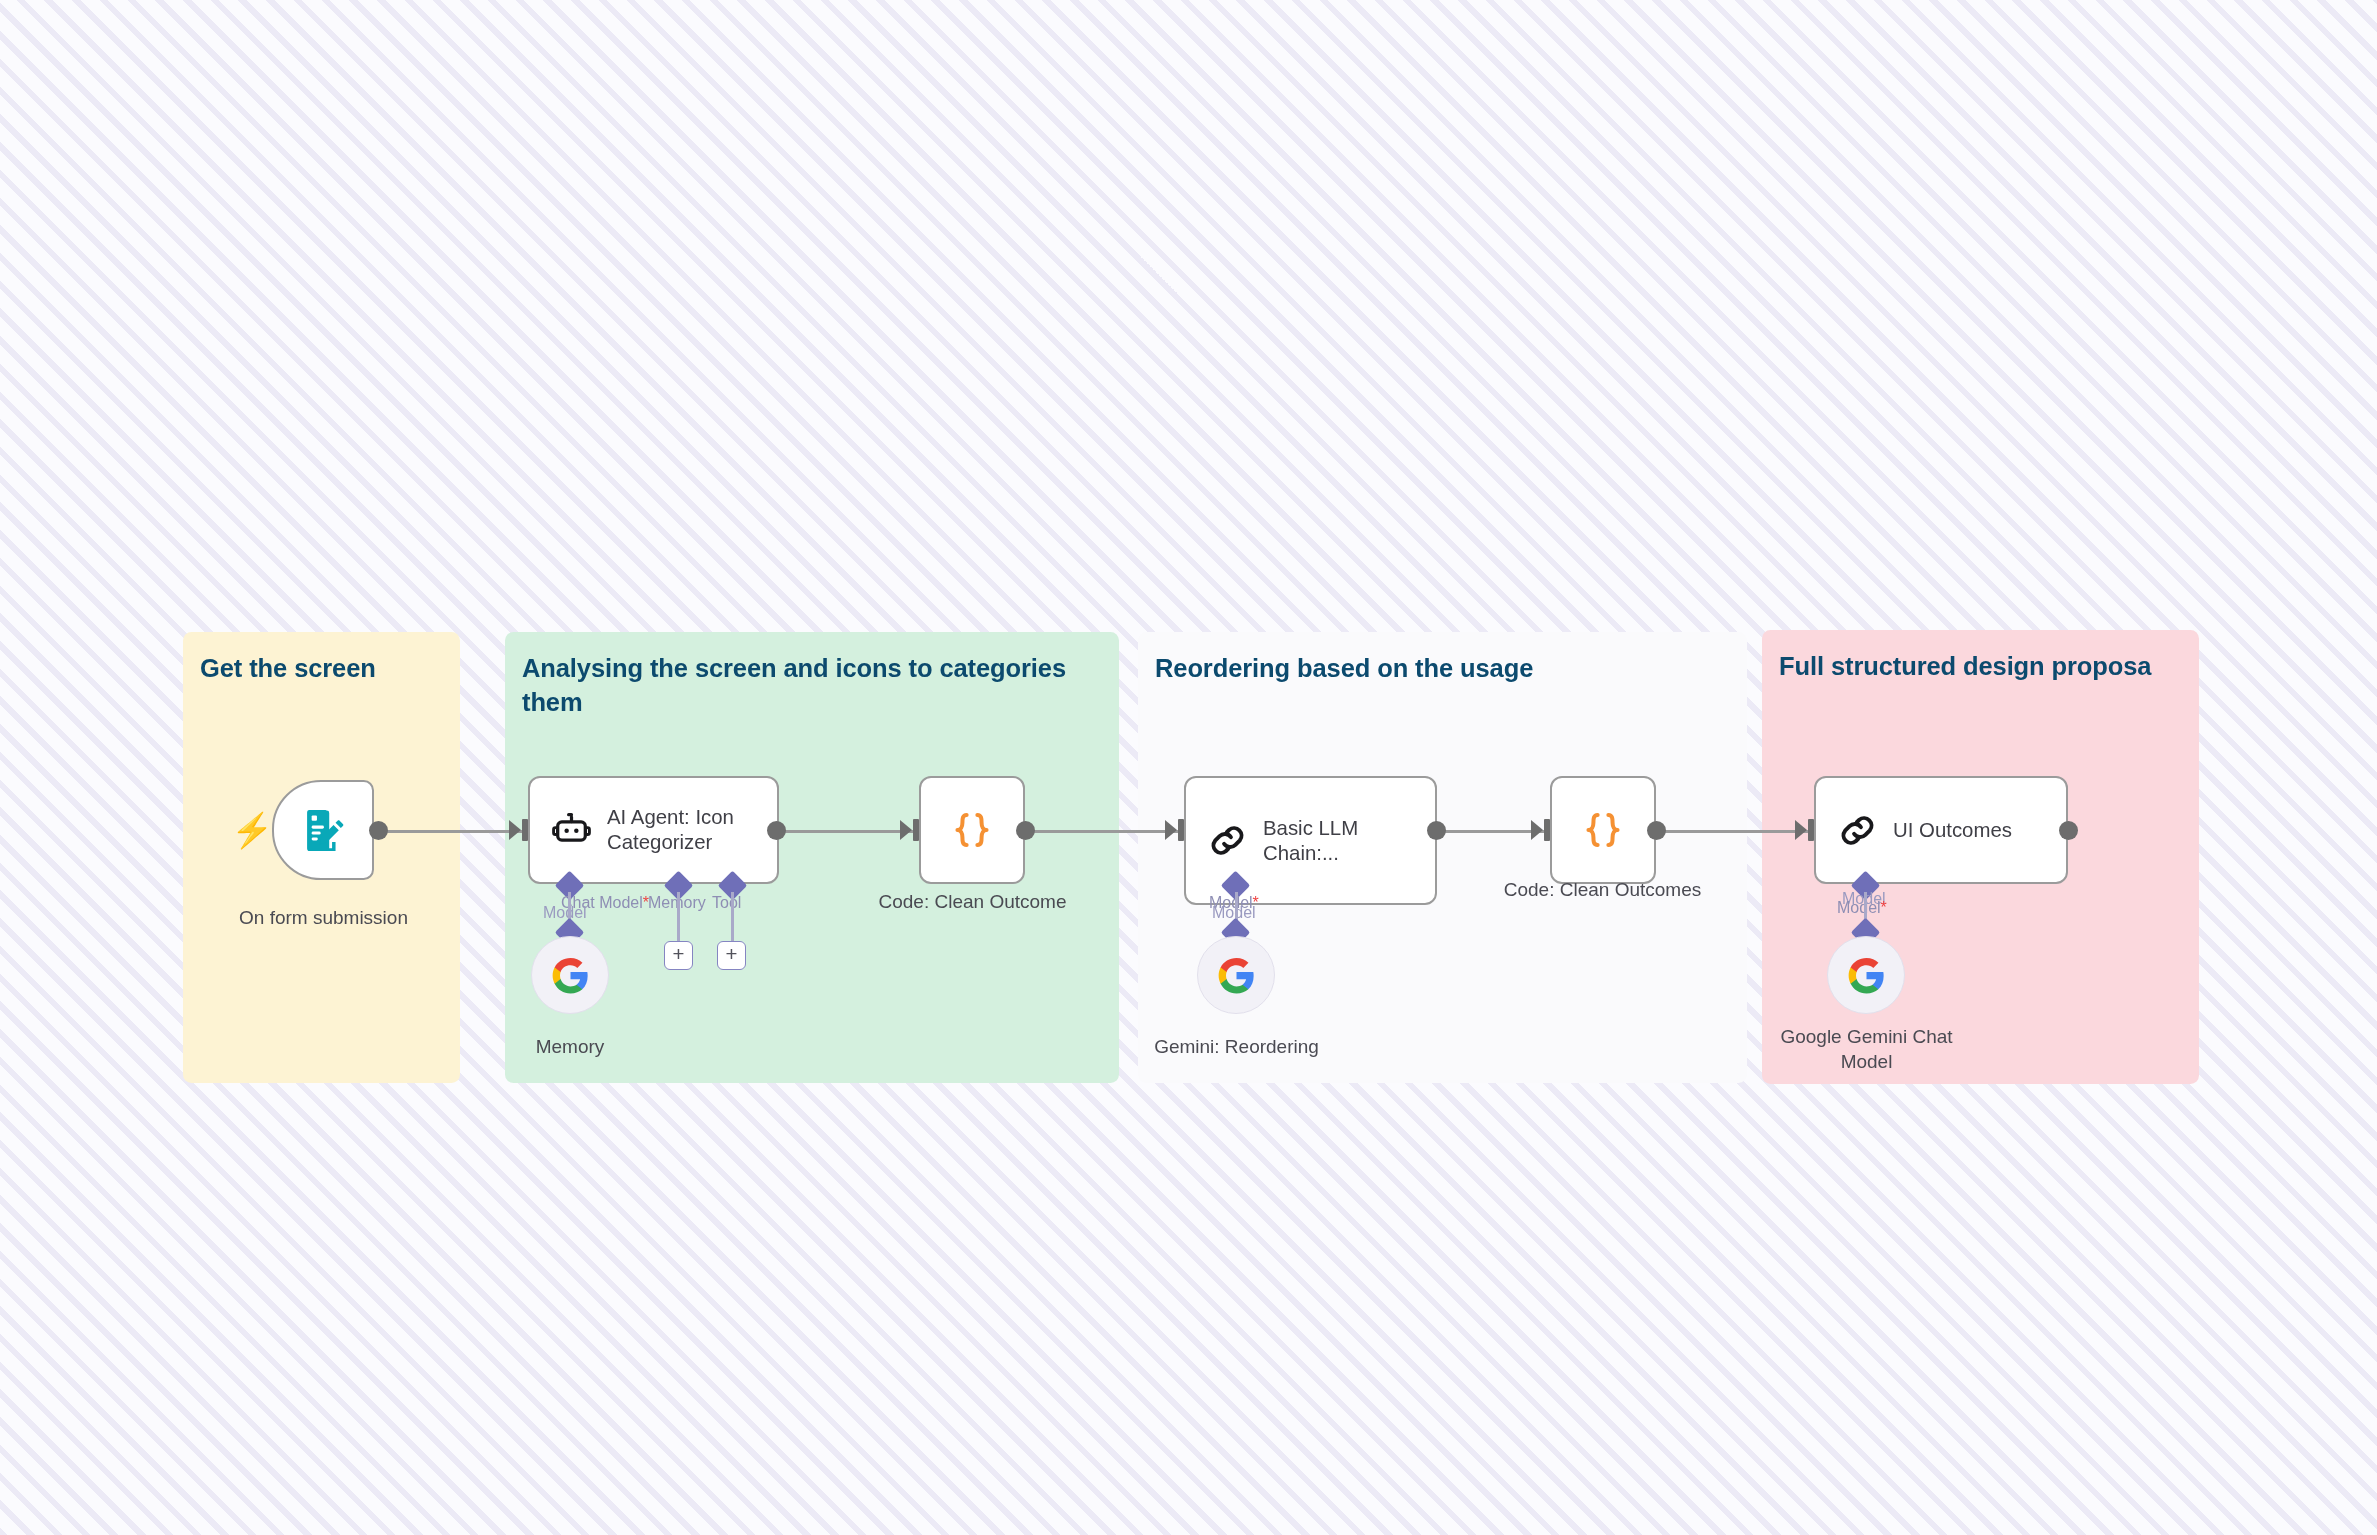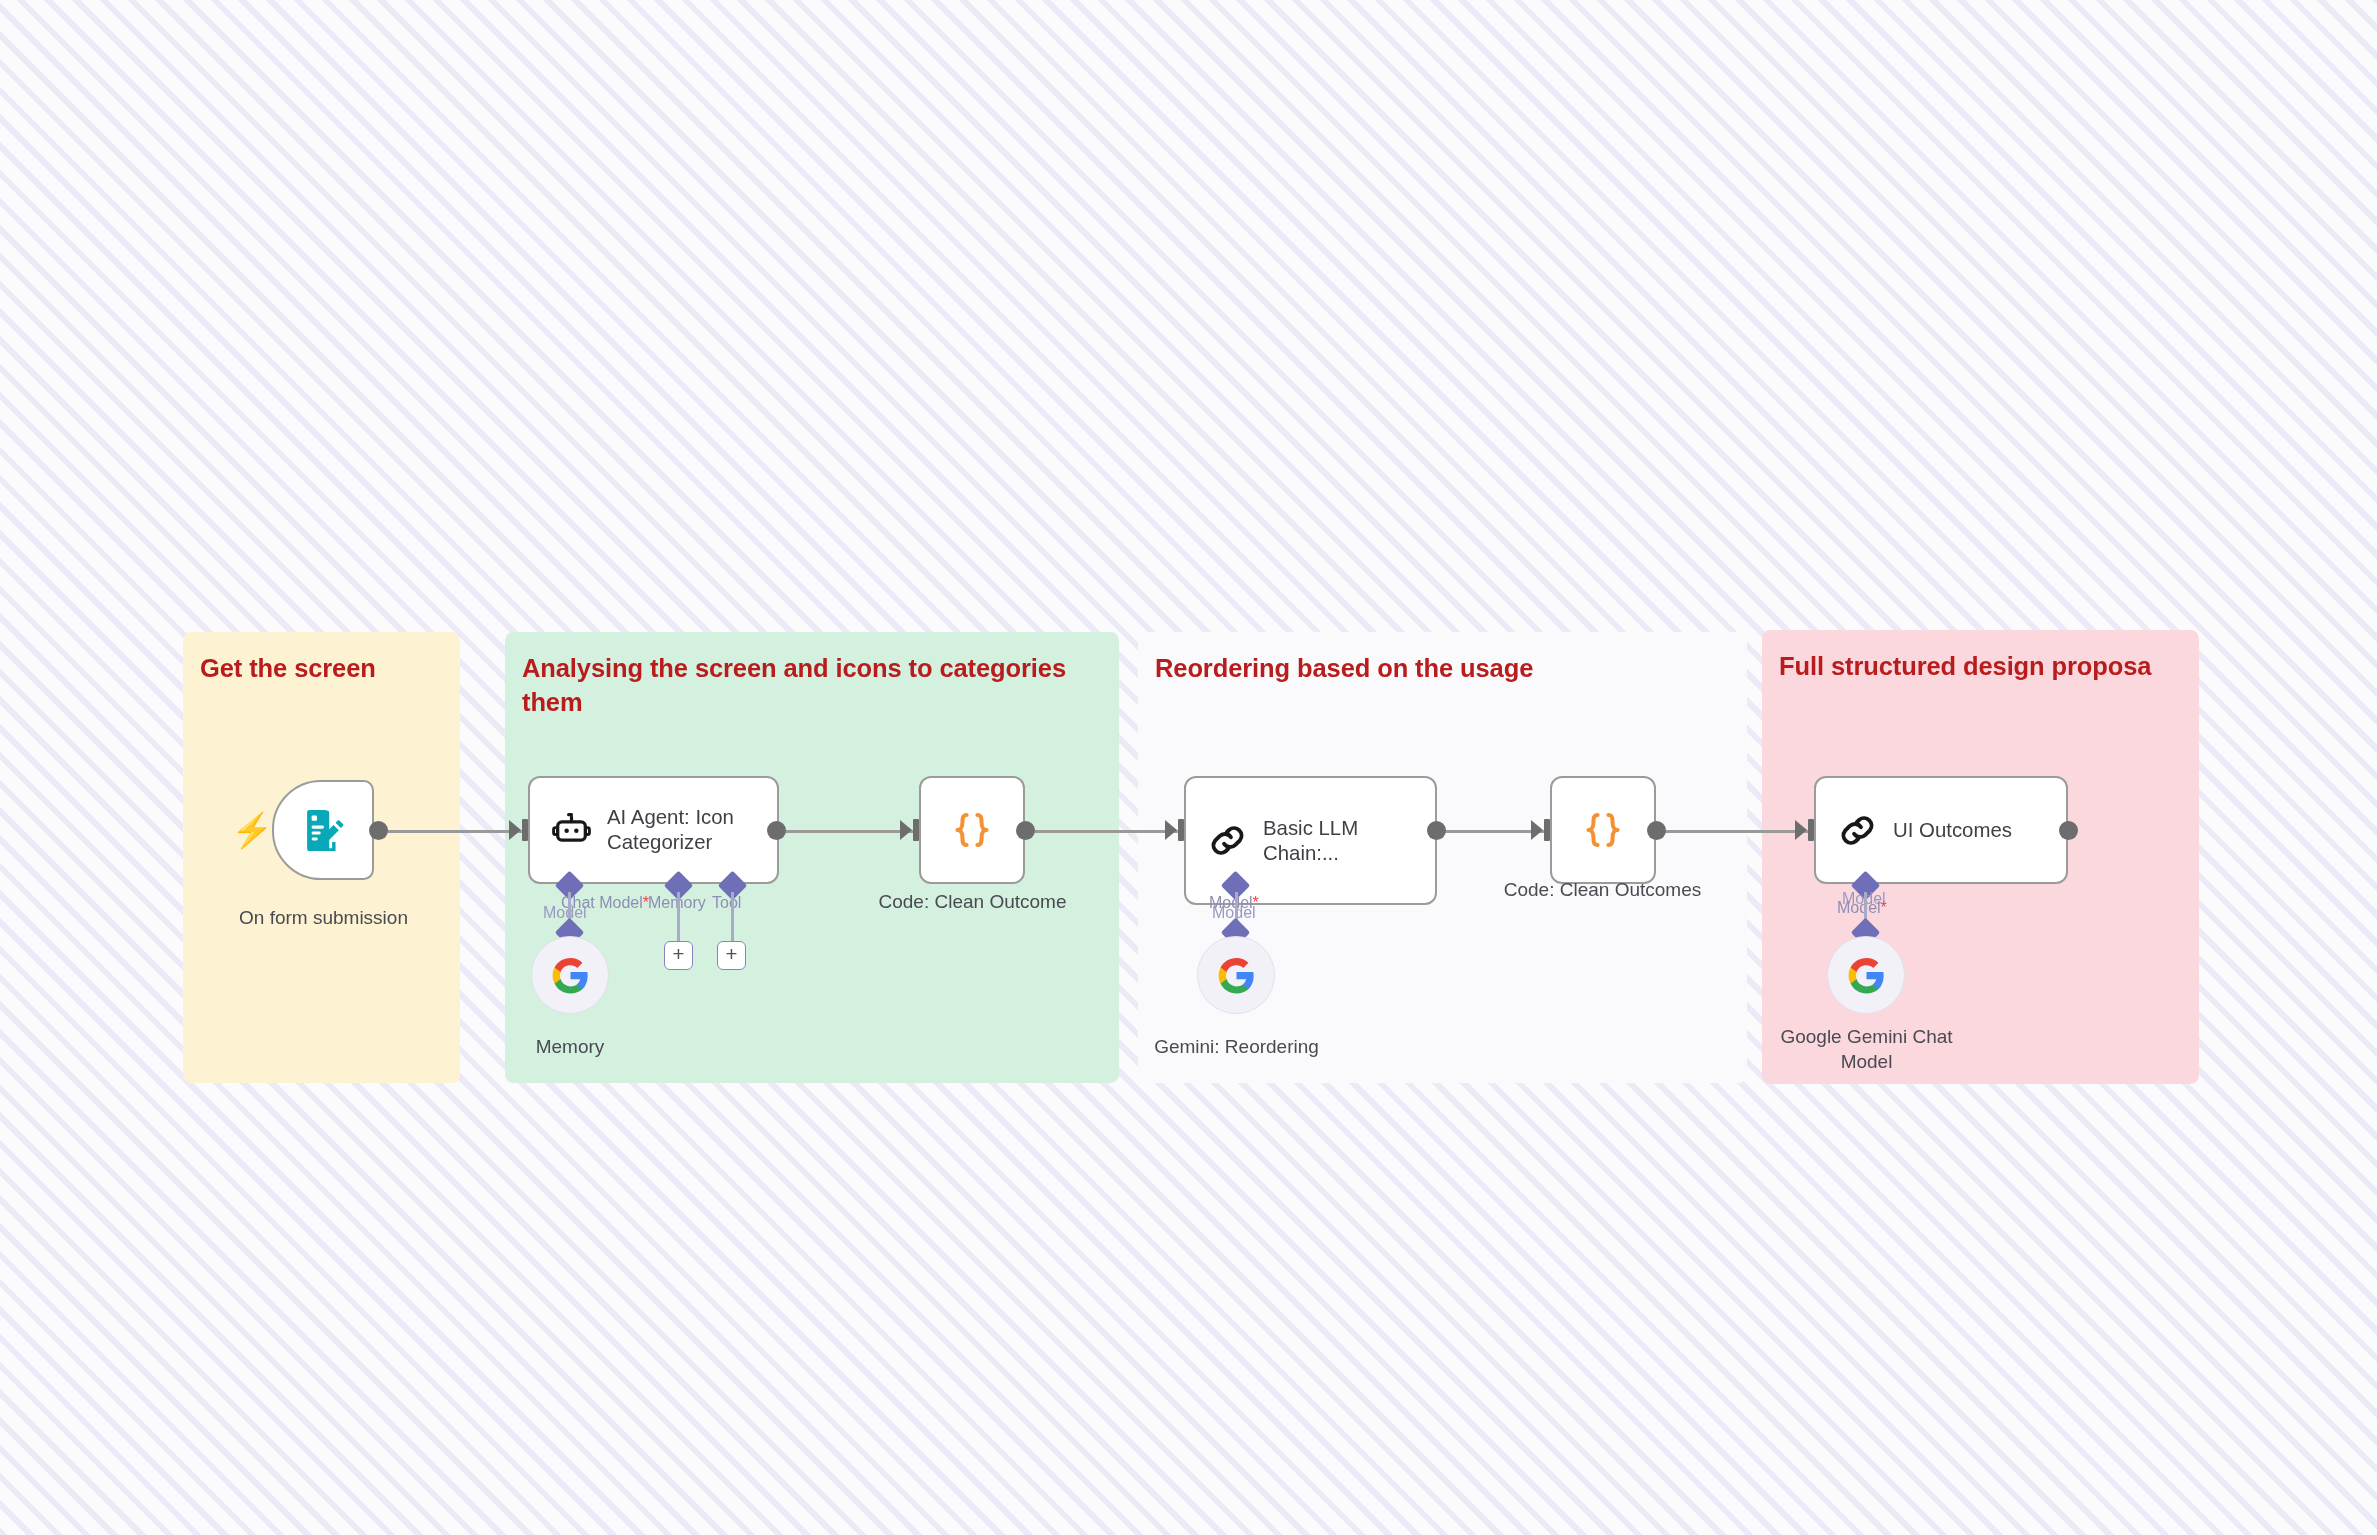--- a/index.html
+++ b/index.html
@@ -32,21 +32,21 @@
     border-radius: 8.5px;
     overflow: hidden;
   }
   .sticky-title {
     position: absolute;
     top: 20.4px;
     left: 17px;
     right: 6.8px;
     font-size: 25.5px;
     font-weight: bold;
-    color: #b91c1c;
+    color: #0c4a6e;
     line-height: 1.32;
     letter-spacing: -0.1px;
     white-space: pre-wrap;
   }
   .sticky.clip .sticky-title { white-space: nowrap; overflow: hidden; }
 
   
   .wire {
     position: absolute;
     height: 2.6px;

